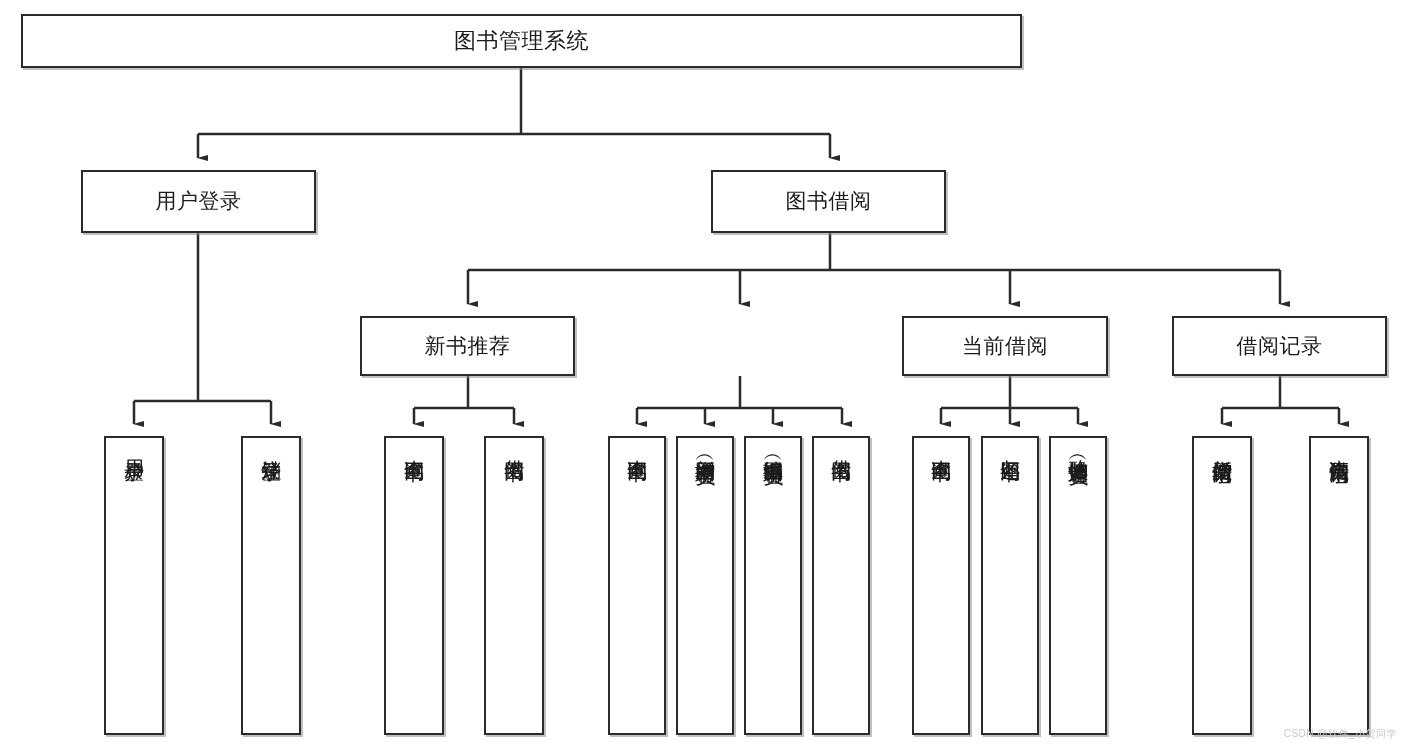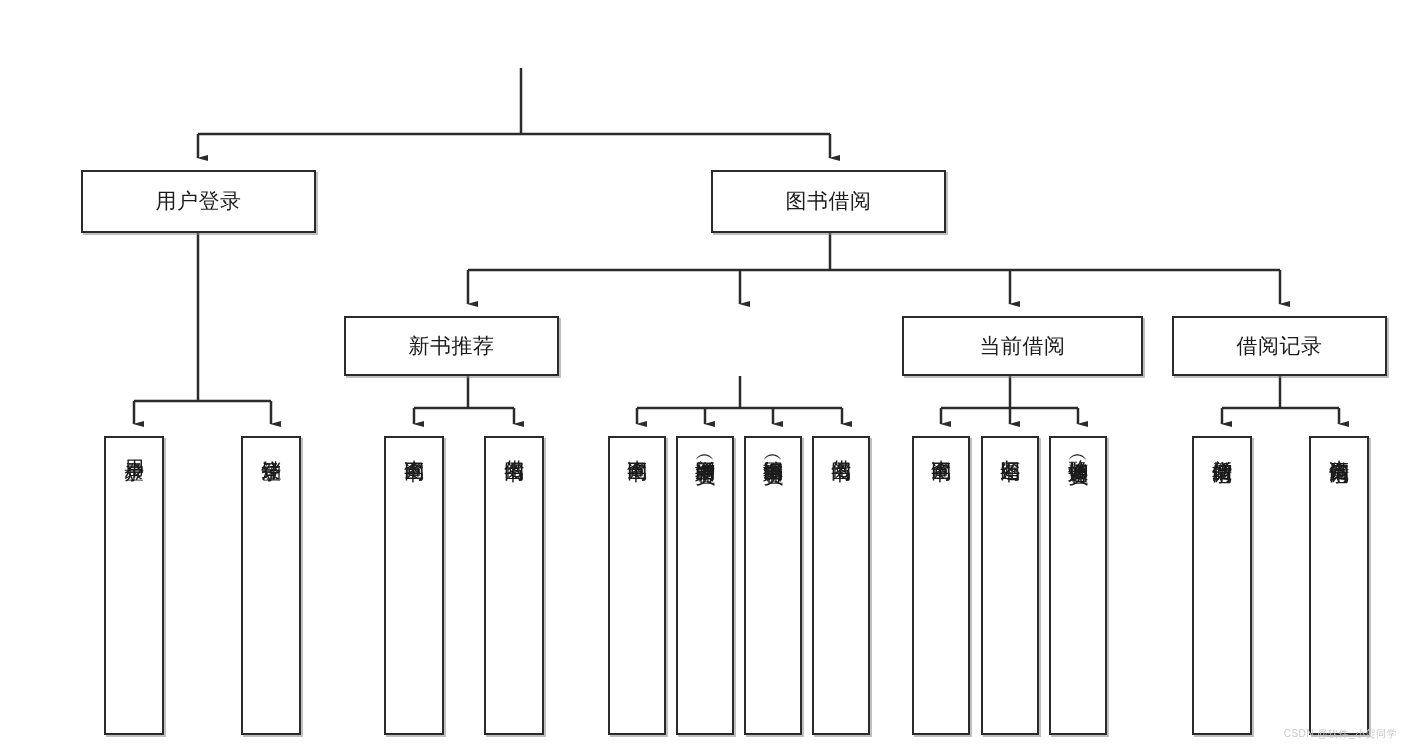--- a/index.html
+++ b/index.html
@@ -117,32 +117,35 @@
       <path d="M 1010 408 L 1010 424" marker-end="url(#arrow)"></path>
       <path d="M 1078 408 L 1078 424" marker-end="url(#arrow)"></path>
 
       <path d="M 1280 376 L 1280 408"></path>
       <path d="M 1222 408 L 1339 408"></path>
       <path d="M 1222 408 L 1222 424" marker-end="url(#arrow)"></path>
       <path d="M 1339 408 L 1339 424" marker-end="url(#arrow)"></path>
     </g>
   </svg>
 
+  <div class="node root" style="left:21px; top:14px; width:1001px; height:54px;">
+    <span class="label">图书管理系统</span>
+  </div>
 
   <div class="node" style="left:81px; top:170px; width:235px; height:63px;">
     <span class="label">用户登录</span>
   </div>
   <div class="node" style="left:711px; top:170px; width:235px; height:63px;">
     <span class="label">图书借阅</span>
   </div>
 
-  <div class="node" style="left:344px; top:316px; width:215px; height:60px;">
+  <div class="node" style="left:360px; top:316px; width:215px; height:60px;">
     <span class="label">新书推荐</span>
   </div>
-  <div class="node" style="left:902px; top:316px; width:241px; height:60px;">
+  <div class="node" style="left:902px; top:316px; width:206px; height:60px;">
     <span class="label">当前借阅</span>
   </div>
   <div class="node" style="left:1172px; top:316px; width:215px; height:60px;">
     <span class="label">借阅记录</span>
   </div>
 
   <div class="node leaf" style="left:104px; top:436px; width:60px; height:299px;">
     <span class="label">用户登录</span>
   </div>
   <div class="node leaf" style="left:241px; top:436px; width:60px; height:299px;">

